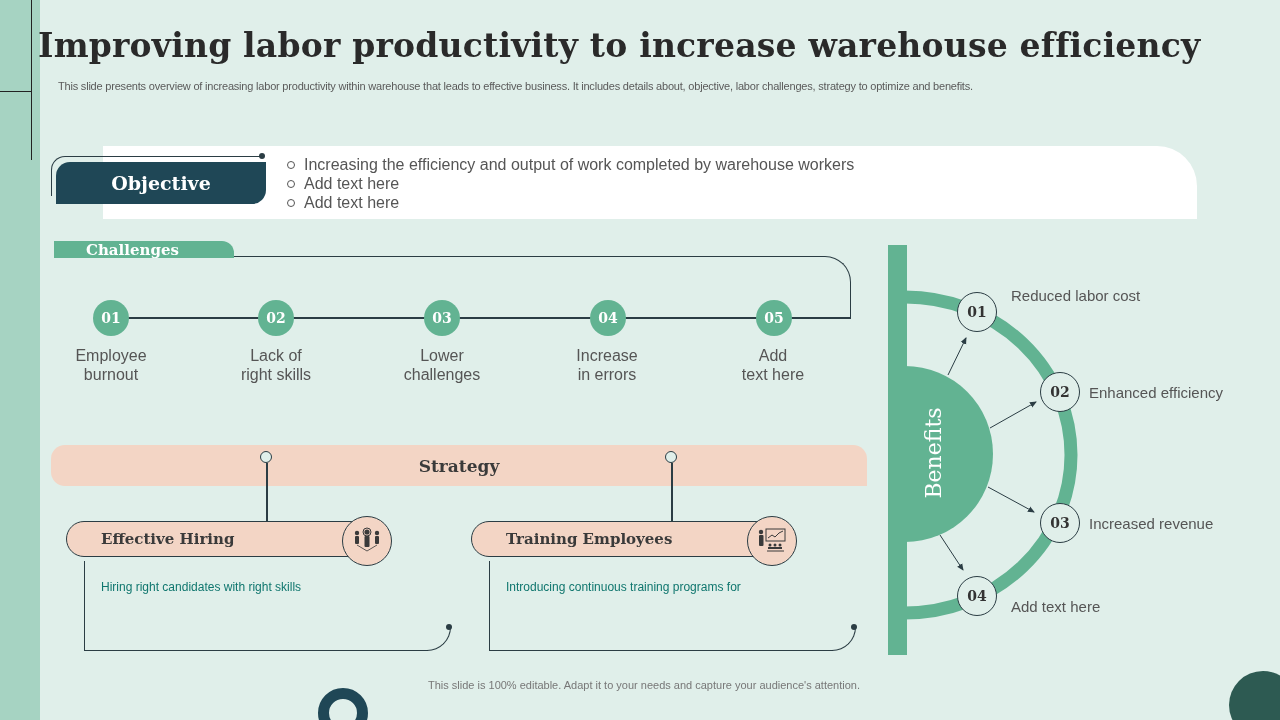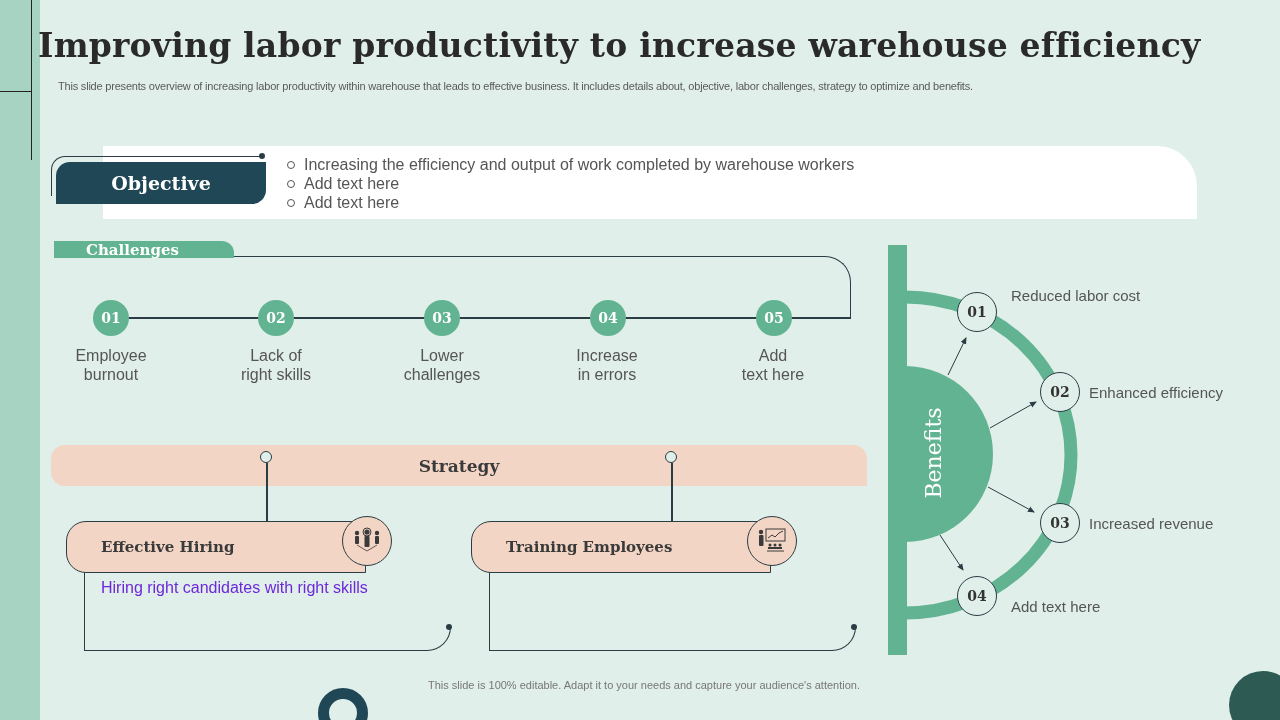--- a/index.html
+++ b/index.html
@@ -26,26 +26,26 @@
   .chal-tab { position: absolute; left: 54px; top: 241px; width: 180px; height: 17px; background: #62b392; border-radius: 0 12px 0 0; color: #fff; font-family: "DejaVu Serif", serif; font-weight: bold; font-size: 15px; padding-left: 32px; display: flex; align-items: center; }
   .chal-frame { position: absolute; left: 234px; top: 256px; width: 617px; height: 62px; border: 1.5px solid #2b3d44; border-left: none; border-bottom: none; border-radius: 0 26px 0 0; }
   .chal-frame-bottom { position: absolute; left: 110px; top: 317px; width: 741px; height: 1.5px; background: #2b3d44; }
   .chal-node { position: absolute; top: 300px; width: 36px; height: 36px; border-radius: 50%; background: #62b392; color: #fff; font-family: "DejaVu Serif", serif; font-weight: bold; font-size: 14px; display: flex; align-items: center; justify-content: center; }
   .chal-label { position: absolute; top: 346px; width: 130px; text-align: center; font-size: 16px; line-height: 19px; color: #555; }
 
   
   .strat-bar { position: absolute; left: 51px; top: 417px; width: 816px; height: 41px; background: #f3d5c5; border-radius: 14px 14px 0 14px; display: flex; align-items: center; justify-content: center; font-family: "DejaVu Serif", serif; font-weight: bold; font-size: 17px; color: #3a3a3a; margin-top: 28px; }
   .strat-conn-dot { position: absolute; width: 12px; height: 12px; border-radius: 50%; border: 1px solid #2b3d44; background: #e0efea; }
   .strat-conn-line { position: absolute; width: 1.5px; background: #2b3d44; }
-  .strat-card { position: absolute; top: 521px; height: 52px; background: #f3d5c5; border: 1.5px solid #2b3d44; border-radius: 20px 0 0 20px; font-family: "DejaVu Serif", serif; font-weight: bold; font-size: 15px; color: #3a3a3a; display: flex; align-items: center; padding-left: 34px; }
+  .strat-card { position: absolute; top: 521px; height: 36px; background: #f3d5c5; border: 1.5px solid #2b3d44; border-radius: 20px 0 0 20px; font-family: "DejaVu Serif", serif; font-weight: bold; font-size: 15px; color: #3a3a3a; display: flex; align-items: center; padding-left: 34px; }
   .strat-icon { position: absolute; top: 516px; width: 50px; height: 50px; border-radius: 50%; background: #f3d5c5; border: 1.5px solid #2b3d44; display: flex; align-items: center; justify-content: center; }
   .strat-body { position: absolute; border-left: 1.5px solid #2b3d44; border-bottom: 1.5px solid #2b3d44; height: 90px; top: 561px; border-radius: 0 0 0 0; }
   .strat-body-curve { position: absolute; width: 24px; height: 26px; border-right: 1.5px solid #2b3d44; border-bottom: 1.5px solid #2b3d44; border-radius: 0 0 24px 0; }
   .strat-body-dot { position: absolute; width: 6px; height: 6px; border-radius: 50%; background: #2b3d44; }
-  .strat-text { position: absolute; font-size: 16px; line-height: 19px; color: #6d28d9; }
+  .strat-text { position: absolute; font-size: 12px; line-height: 19px; color: #0f766e; }
 
   
   .ben-bar { position: absolute; left: 888px; top: 245px; width: 19px; height: 410px; background: #62b392; }
   .ben-svg { position: absolute; left: 880px; top: 280px; }
   .ben-label { position: absolute; left: 933px; top: 453px; transform: translate(-50%, -50%) rotate(-90deg); color: #fff; font-family: "DejaVu Serif", serif; font-size: 22px; white-space: nowrap; }
   .ben-node { position: absolute; width: 40px; height: 40px; border-radius: 50%; background: #e0efea; border: 1.5px solid #2b3d44; display: flex; align-items: center; justify-content: center; font-family: "DejaVu Serif", serif; font-weight: bold; font-size: 14px; color: #333; }
   .ben-text { position: absolute; font-size: 15px; color: #555; white-space: nowrap; }
 
   .footer { position: absolute; left: 428px; top: 663px; font-size: 11px; color: #777; white-space: nowrap; margin-top: 16px; }
   .deco-ring { position: absolute; left: 318px; top: 688px; width: 50px; height: 50px; border-radius: 50%; border: 11px solid #1f4756; }
@@ -157,20 +157,21 @@
     <g fill="#3a3a3a">
       <circle cx="14" cy="19" r="1.5"></circle>
         <circle cx="19" cy="19" r="1.5"></circle>
         <circle cx="24" cy="19" r="1.5"></circle>
       <rect x="12" y="21" width="14" height="2"></rect>
     </g>
     <line x1="11" y1="25" x2="28" y2="25" stroke="#3a3a3a" stroke-width="1"></line>
   </svg>
 </div>
 <div class="strat-text" style="left:506px; top:578px">
+    <div>Introducing  continuous  training programs for</div>
   </div>
 
 <div class="ben-bar"></div>
 <svg class="ben-svg" width="220" height="340" viewBox="880 280 220 340">
   <defs>
     <marker id="arr" markerWidth="8" markerHeight="8" refX="6" refY="4" orient="auto">
       <path d="M0,1 L7,4 L0,7 Z" fill="#2b3d44"></path>
     </marker>
   </defs>
   <path d="M 905 297 A 166 158 0 0 1 905 613" fill="none" stroke="#62b392" stroke-width="13"></path>

